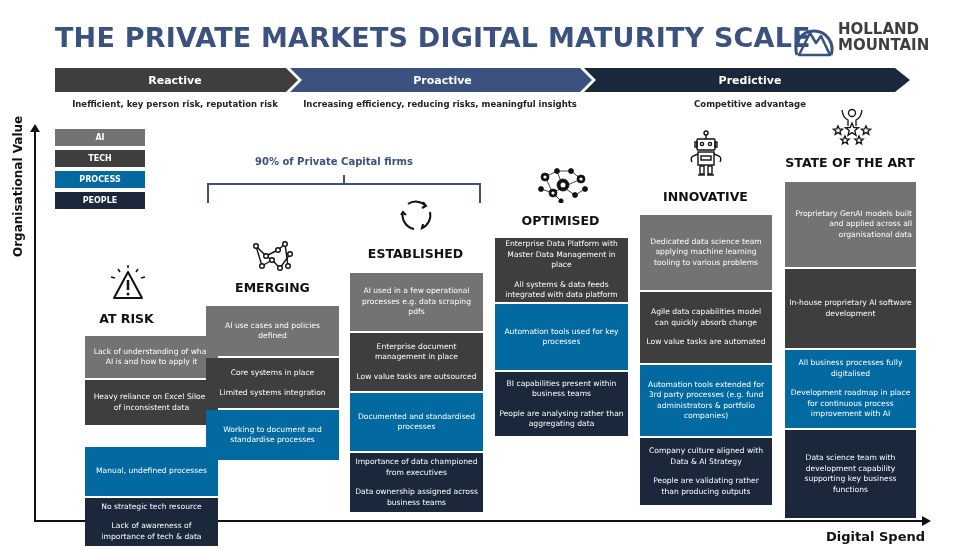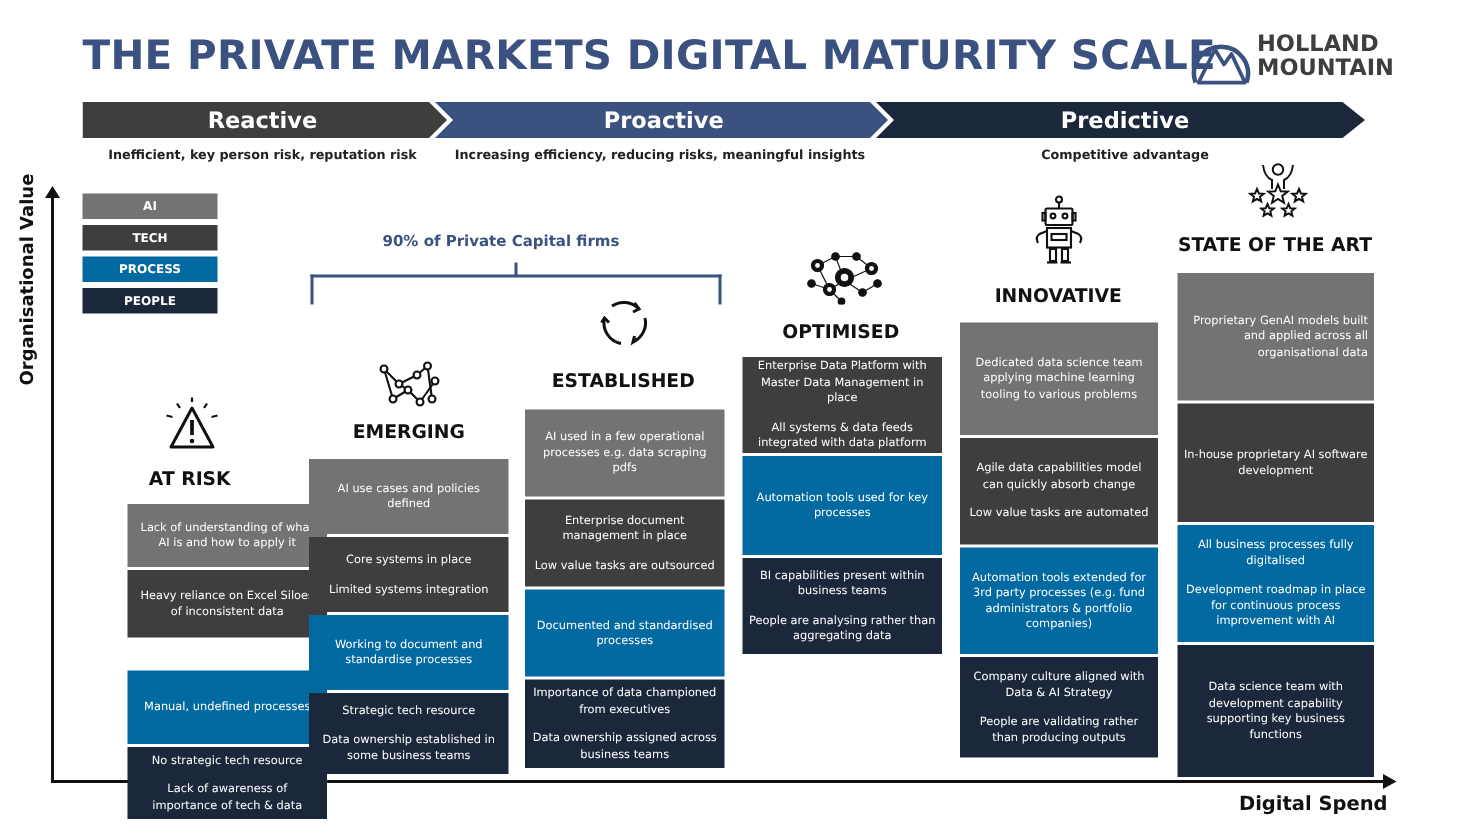--- a/index.html
+++ b/index.html
@@ -1,21 +1,21 @@
 <!DOCTYPE html>
 <html><head>
 <meta charset="utf-8">
 <style>
   html, body { margin:0; padding:0; }
   body { width:980px; height:551px; background:#ffffff; position:relative; overflow:hidden; font-family:"DejaVu Sans", sans-serif; }
   .abs { position:absolute; }
   .title { left:55px; top:22px; font-size:27px; font-weight:bold; color:#3b5281; letter-spacing:0.2px; white-space:nowrap; }
   .logo { left:793px; top:19px; width:145px; height:40px; }
   .logo-text { position:absolute; left:45px; top:2px; font-size:15px; font-weight:bold; color:#3e3e3e; line-height:16px; }
-  .phase { top:68px; height:24px; color:#fff; font-weight:bold; font-size:15px; display:flex; align-items:center; justify-content:center; }
+  .phase { top:68px; height:24px; color:#fff; font-weight:bold; font-size:11px; display:flex; align-items:center; justify-content:center; }
   .phase-desc { top:99px; font-size:8.5px; font-weight:bold; color:#222; text-align:center; white-space:nowrap; }
   .axis-v { left:34px; top:130px; width:2px; height:391px; background:#111; }
   .axis-v-arrow { left:30px; top:124px; width:0; height:0; border-left:5px solid transparent; border-right:5px solid transparent; border-bottom:8px solid #111; }
   .axis-h { left:34px; top:520px; width:890px; height:2px; background:#111; }
   .axis-h-arrow { left:922px; top:516px; width:0; height:0; border-top:5px solid transparent; border-bottom:5px solid transparent; border-left:9px solid #111; }
   .ylabel { left:-42px; top:190px; width:120px; transform:rotate(-90deg); transform-origin:center; font-size:12px; font-weight:bold; color:#111; text-align:center; white-space:nowrap; }
   .xlabel { left:826px; top:529px; font-size:13px; font-weight:bold; color:#111; }
   .legend-item { left:55px; width:90px; height:17px; color:#fff; font-size:8px; font-weight:bold; display:flex; align-items:center; justify-content:center; }
   .bracket-label { left:255px; top:156px; font-size:10px; font-weight:bold; color:#3b5281; white-space:nowrap; }
   .bracket { left:207px; top:183px; width:274px; height:20px; border:2px solid #3b5281; border-bottom:none; box-sizing:border-box; }
@@ -130,24 +130,20 @@
 <div class="abs col" style="left:206px;top:306px;width:133px;">
   <div class="cell c-ai" style="height:50px;">
       <p>AI use cases and policies defined</p>
     </div>
   <div class="cell c-tech" style="height:50px;">
       <p>Core systems in place</p>
       <p>Limited systems integration</p>
     </div>
   <div class="cell c-process" style="height:50px;">
       <p>Working to document and standardise processes</p>
-    </div>
-  <div class="cell c-people" style="height:54px;">
-      <p>Strategic tech resource</p>
-      <p>Data ownership established in some business teams</p>
     </div>
 </div>
 
 <div class="abs stage-icon" style="left:393px;top:198px;width:45px;">
   <svg width="40" height="36" viewBox="0 0 40 36" fill="none" stroke="#111" stroke-width="2">
     <path d="M12 6 A14 14 0 0 1 30 8"></path>
       <path d="M34 14 A14 14 0 0 1 26 30"></path>
       <path d="M18 31 A14 14 0 0 1 7 14"></path>
     <path d="M27 4 L30 8 L26 10"></path>
       <path d="M29 28 L26 30 L27 26"></path>

